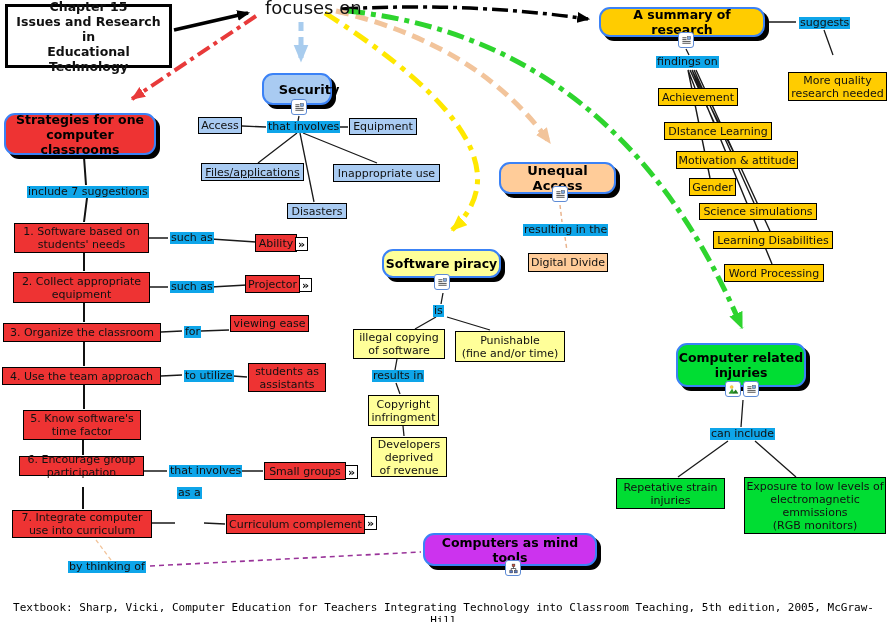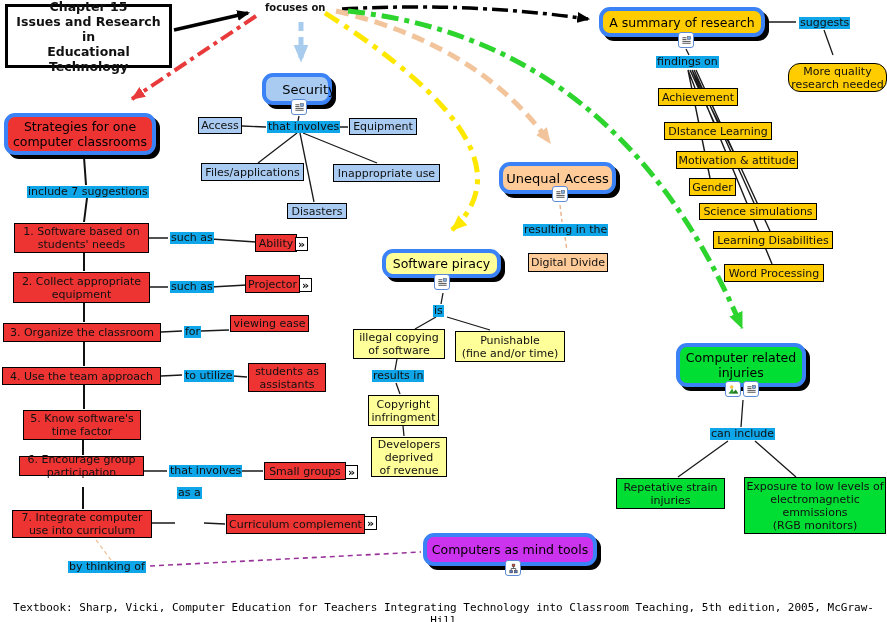--- a/index.html
+++ b/index.html
@@ -1,22 +1,22 @@
 <!DOCTYPE html>
 <html><head>
 <meta charset="utf-8">
 <style>
   html,body{margin:0;padding:0;background:#fff;}
   body{width:887px;height:622px;position:relative;overflow:hidden;
        font-family:"DejaVu Sans","Liberation Sans",sans-serif;color:#111;}
   #wires{position:absolute;left:0;top:0;z-index:1;}
   .node{position:absolute;box-sizing:border-box;z-index:3;
-        border:4px solid #3b82f6;border-radius:11px;box-shadow:4px 4px 0 #000;
+        border:2px solid #3b82f6;border-radius:11px;box-shadow:4px 4px 0 #000;
         display:flex;align-items:center;justify-content:center;text-align:center;
-        font-weight:normal;font-size:12.5px;line-height:15px;white-space:pre-line;color:#000;}
+        font-weight:bold;font-size:12.5px;line-height:15px;white-space:pre-line;color:#000;}
   .box{position:absolute;box-sizing:border-box;z-index:2;
        border:1.5px solid #000;
        display:flex;align-items:center;justify-content:center;text-align:center;
        font-size:11px;line-height:13px;color:#111;white-space:pre-line;}
   .s1{white-space:nowrap;}
   .lbl{position:absolute;z-index:2;font-size:11px;line-height:12px;color:#111;
        white-space:nowrap;background:#0ea5e9;padding:0 1px;}
   .titlebox{position:absolute;box-sizing:border-box;z-index:3;background:#fff;
        border:3px solid #000;display:flex;align-items:center;justify-content:center;
        text-align:center;font-weight:bold;font-size:12.5px;line-height:15px;white-space:pre-line;}
@@ -29,21 +29,21 @@
        display:flex;align-items:center;justify-content:center;color:#000;}
   .red{background:#EE3333;}
   .blue{background:#A9CBF2;}
   .gold{background:#FFCC00;}
   .yellow{background:#FFFF99;}
   .peach{background:#FFCC99;}
   .green{background:#00DD33;}
   .magenta{background:#CC33EE;}
   .caption{position:absolute;left:0;top:601px;width:887px;text-align:center;z-index:2;
        font-family:"DejaVu Sans Mono","Liberation Mono",monospace;font-size:11px;color:#000;}
-  .fo{font-weight:bold;font-size:10px;background:transparent;}
+  .fo{font-weight:normal;font-size:18px;background:transparent;}
 </style>
 </head>
 <body>
 
 <svg id="wires" width="887" height="622">
   <defs>
     <marker id="ah-k" markerUnits="userSpaceOnUse" markerWidth="13" markerHeight="11" refX="10" refY="5" orient="auto" viewBox="0 0 12 10">
         <path d="M0,0 L12,5 L0,10 z" fill="#000"></path>
       </marker>
     <marker id="ah-r" markerUnits="userSpaceOnUse" markerWidth="14" markerHeight="12" refX="11" refY="5" orient="auto" viewBox="0 0 12 10">
@@ -144,21 +144,21 @@
         <line x1="1.5" y1="3" x2="6" y2="3"></line>
         <line x1="1.5" y1="5" x2="6" y2="5"></line>
         <line x1="1.5" y1="7" x2="10.5" y2="7"></line>
         <line x1="1.5" y1="9" x2="10.5" y2="9"></line>
       </g>
     </svg>
 </span>
 <span class="lbl" style="left:267px;top:121px;">that involves</span>
 <div class="box blue s1" style="left:198px;top:117px;width:44px;height:17px;">Access</div>
 <div class="box blue s1" style="left:349px;top:118px;width:68px;height:17px;">Equipment</div>
-<div class="box blue s1" style="left:201px;top:163px;width:103px;height:18px;">Files/applications</div>
+<div class="box blue s1" style="left:201px;top:163px;width:103px;height:18px;text-decoration:underline;">Files/applications</div>
 <div class="box blue s1" style="left:333px;top:164px;width:107px;height:18px;">Inappropriate use</div>
 <div class="box blue s1" style="left:287px;top:203px;width:60px;height:16px;">Disasters</div>
 
 <div class="node yellow" style="left:382px;top:249px;width:119px;height:29px;">Software piracy</div>
 <span class="icon" style="left:434px;top:274px;">
   <svg viewBox="0 0 12 12">
       <rect x="7" y="1.5" width="3.6" height="3.6" fill="#7FA8E0" stroke="#333" stroke-width="0.4"></rect>
       <g stroke="#444" stroke-width="1">
         <line x1="1.5" y1="3" x2="6" y2="3"></line>
         <line x1="1.5" y1="5" x2="6" y2="5"></line>
@@ -200,21 +200,21 @@
       <rect x="7" y="1.5" width="3.6" height="3.6" fill="#7FA8E0" stroke="#333" stroke-width="0.4"></rect>
       <g stroke="#444" stroke-width="1">
         <line x1="1.5" y1="3" x2="6" y2="3"></line>
         <line x1="1.5" y1="5" x2="6" y2="5"></line>
         <line x1="1.5" y1="7" x2="10.5" y2="7"></line>
         <line x1="1.5" y1="9" x2="10.5" y2="9"></line>
       </g>
     </svg>
 </span>
 <span class="lbl" style="left:799px;top:17px;">suggests</span>
-<div class="box gold" style="left:788px;top:63px;width:99px;height:29px;border-radius:12px;">More quality
+<div class="box gold" style="left:788px;top:72px;width:99px;height:29px;">More quality
 research needed</div>
 <span class="lbl" style="left:656px;top:56px;">findings on</span>
 <div class="box gold s1" style="left:658px;top:88px;width:80px;height:18px;">Achievement</div>
 <div class="box gold s1" style="left:664px;top:122px;width:108px;height:18px;">DIstance Learning</div>
 <div class="box gold s1" style="left:676px;top:151px;width:122px;height:18px;">Motivation &amp; attitude</div>
 <div class="box gold s1" style="left:689px;top:178px;width:47px;height:18px;">Gender</div>
 <div class="box gold s1" style="left:699px;top:203px;width:118px;height:17px;">Science simulations</div>
 <div class="box gold s1" style="left:713px;top:231px;width:120px;height:18px;">Learning Disabilities</div>
 <div class="box gold s1" style="left:724px;top:264px;width:100px;height:18px;">Word Processing</div>
 

